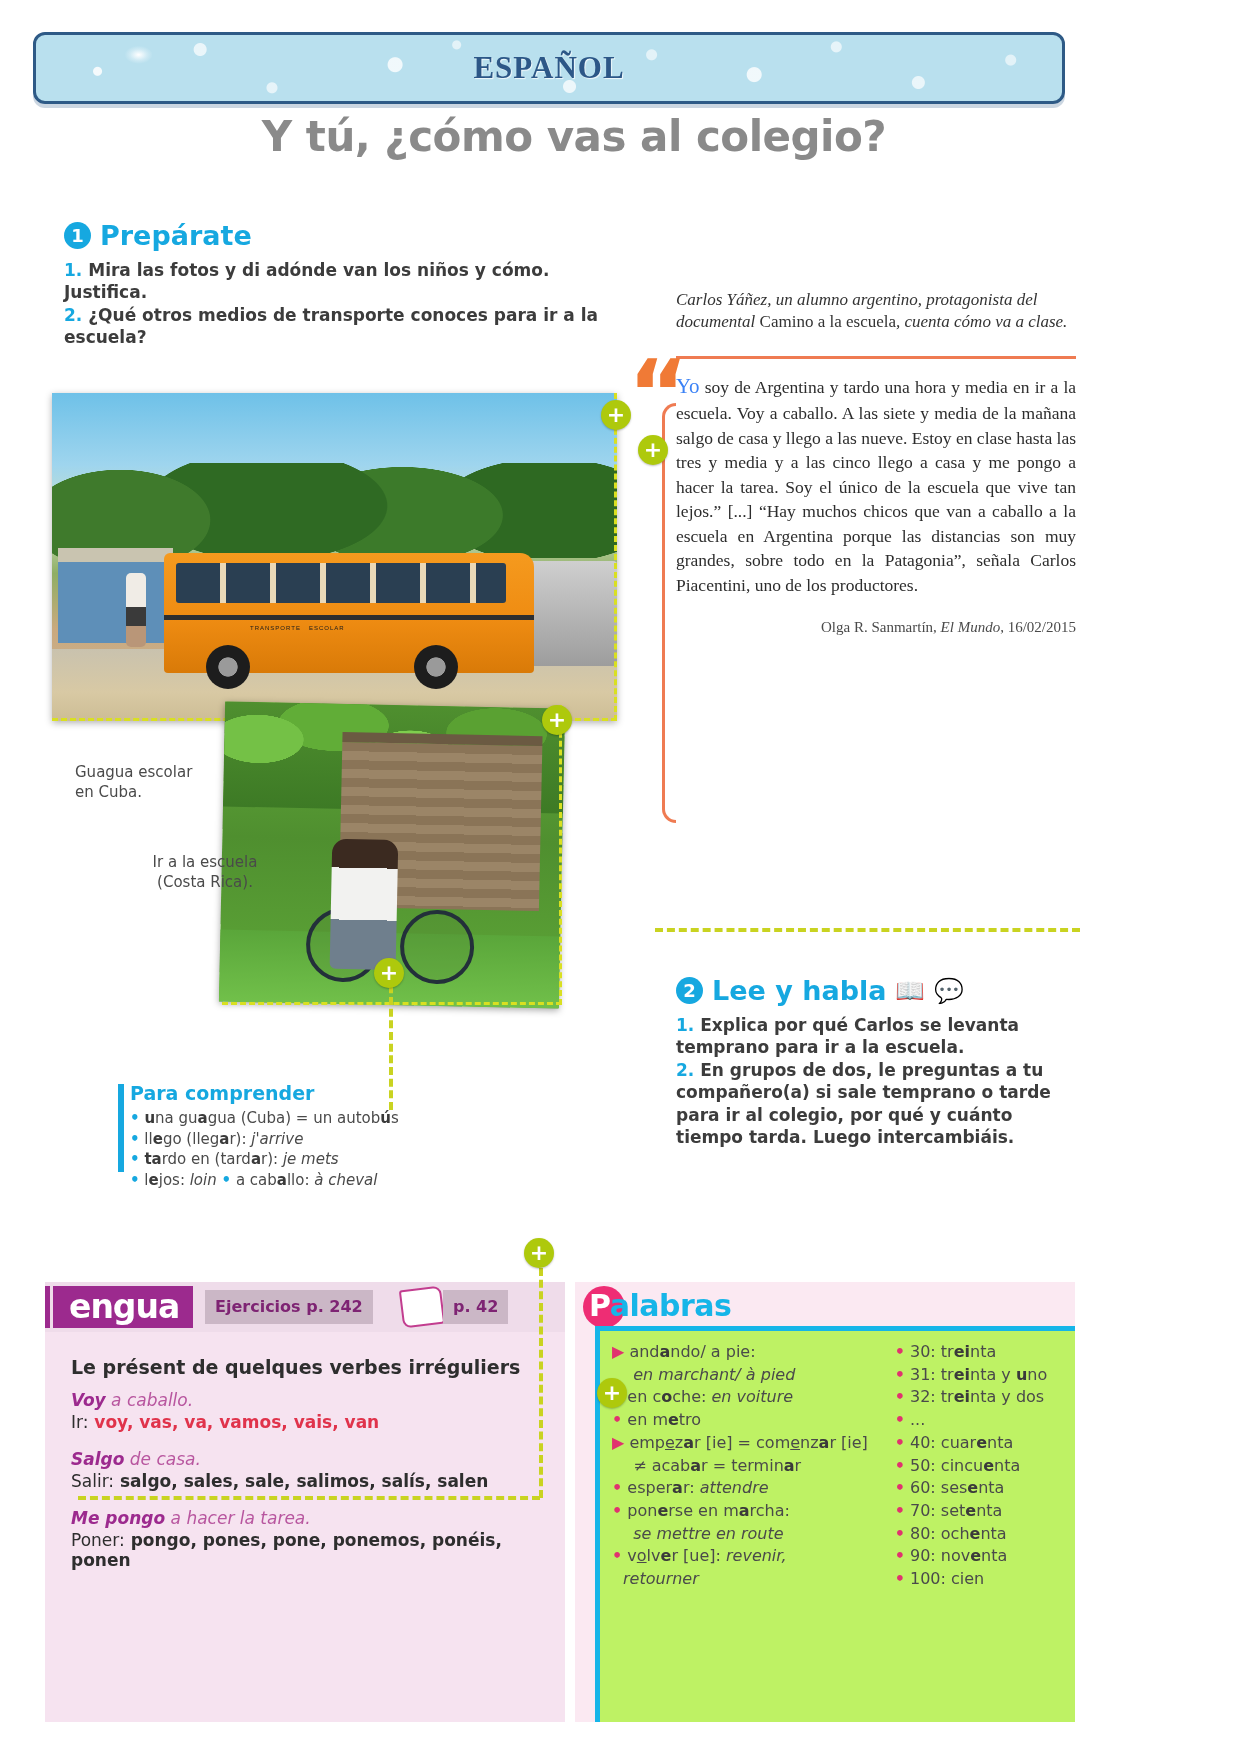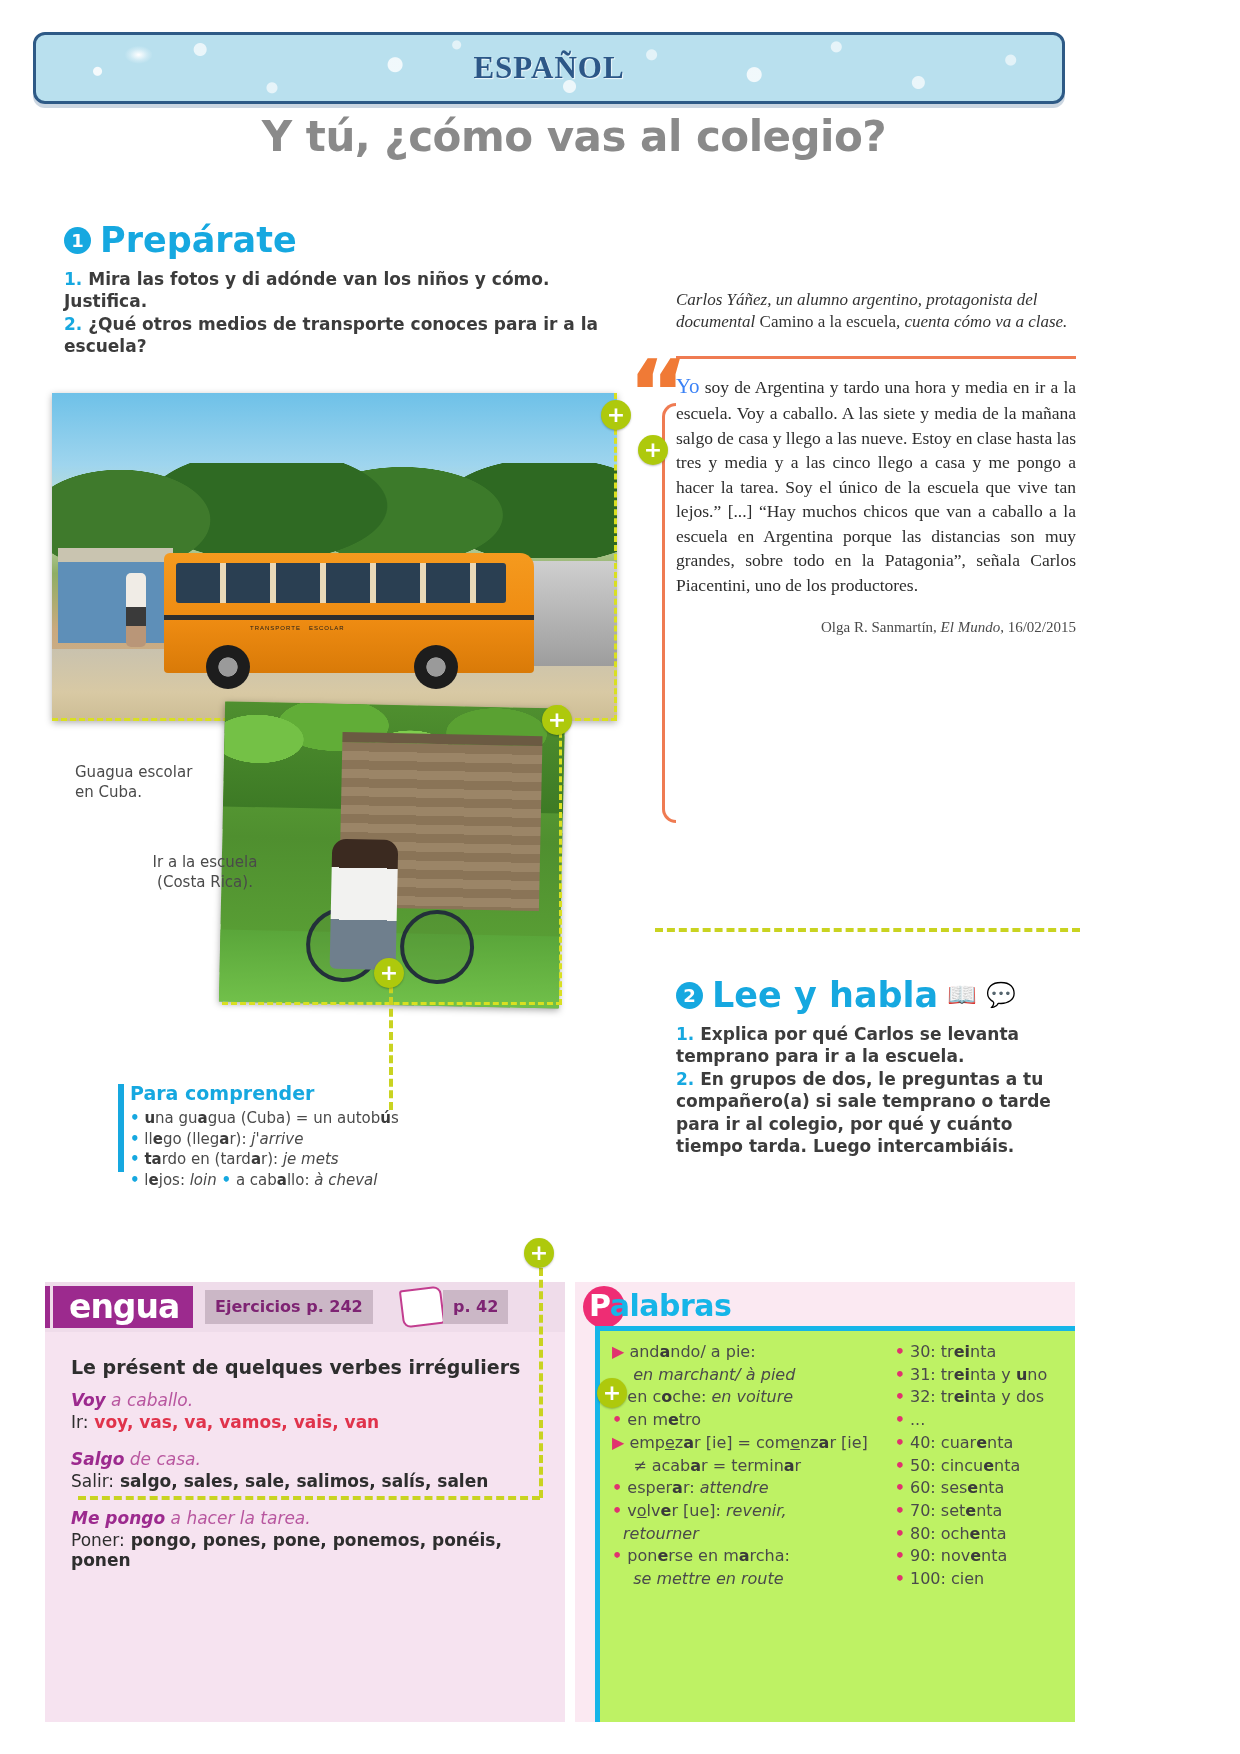--- a/index.html
+++ b/index.html
@@ -64,21 +64,21 @@
   .num-badge{
     width:27px;height:27px;border-radius:50%;
     background:#16a8e0; color:#fff;
     font-size:18px; font-weight:bold;
     display:flex;align-items:center;justify-content:center;
     font-family:"DejaVu Sans", sans-serif;
     flex:0 0 auto;
   }
   .sec-title{
     font-family:"DejaVu Sans", sans-serif;
-    font-weight:bold; font-size:35px; color:#16a8e0;
+    font-weight:bold; font-size:27px; color:#16a8e0;
   }
   .sec-ico{ color:#16a8e0; font-size:24px; line-height:1; }
 
   
   #prepararte{ position:absolute; left:64px; top:220px; width:540px; }
   .task-list{ margin-top:8px; }
   .task{
     font-family:"DejaVu Sans", sans-serif;
     font-size:17px; color:#3c3c3c; line-height:1.32; font-weight:bold;
   }
@@ -465,22 +465,22 @@
     <div class="pal-title"><span class="wcap">P</span><span>alabras</span></div>
   </div>
   <div class="pal-box">
     <div class="pal-cols">
       <div class="pal-col left">
         <div><span class="arrow">▶</span> and<span class="bo">a</span>ndo/ a pie:<br>&nbsp;&nbsp;<span class="it">en marchant/ à pied</span></div>
         <div><span class="pbul">•</span> en c<span class="bo">o</span>che: <span class="it">en voiture</span></div>
         <div><span class="pbul">•</span> en m<span class="bo">e</span>tro</div>
         <div><span class="arrow">▶</span> emp<span style="text-decoration:underline">e</span>z<span class="bo">a</span>r [ie] = com<span style="text-decoration:underline">e</span>nz<span class="bo">a</span>r [ie]<br>&nbsp;&nbsp;≠ acab<span class="bo">a</span>r = termin<span class="bo">a</span>r</div>
         <div><span class="pbul">•</span> esper<span class="bo">a</span>r: <span class="it">attendre</span></div>
+        <div><span class="pbul">•</span> pon<span class="bo">e</span>rse en m<span class="bo">a</span>rcha:<br>&nbsp;&nbsp;<span class="it">se mettre en route</span></div>
         <div><span class="pbul">•</span> v<span style="text-decoration:underline">o</span>lv<span class="bo">e</span>r [ue]: <span class="it">revenir,</span><br><span class="it">retourner</span></div>
-        <div><span class="pbul">•</span> pon<span class="bo">e</span>rse en m<span class="bo">a</span>rcha:<br>&nbsp;&nbsp;<span class="it">se mettre en route</span></div>
       </div>
       <div class="pal-col right">
         <div><span class="pbul">•</span> 30: tr<span class="bo">ei</span>nta</div>
         <div><span class="pbul">•</span> 31: tr<span class="bo">ei</span>nta y <span class="bo">u</span>no</div>
         <div><span class="pbul">•</span> 32: tr<span class="bo">ei</span>nta y dos</div>
         <div><span class="pbul">•</span> ...</div>
         <div><span class="pbul">•</span> 40: cuar<span class="bo">e</span>nta</div>
         <div><span class="pbul">•</span> 50: cincu<span class="bo">e</span>nta</div>
         <div><span class="pbul">•</span> 60: ses<span class="bo">e</span>nta</div>
         <div><span class="pbul">•</span> 70: set<span class="bo">e</span>nta</div>

